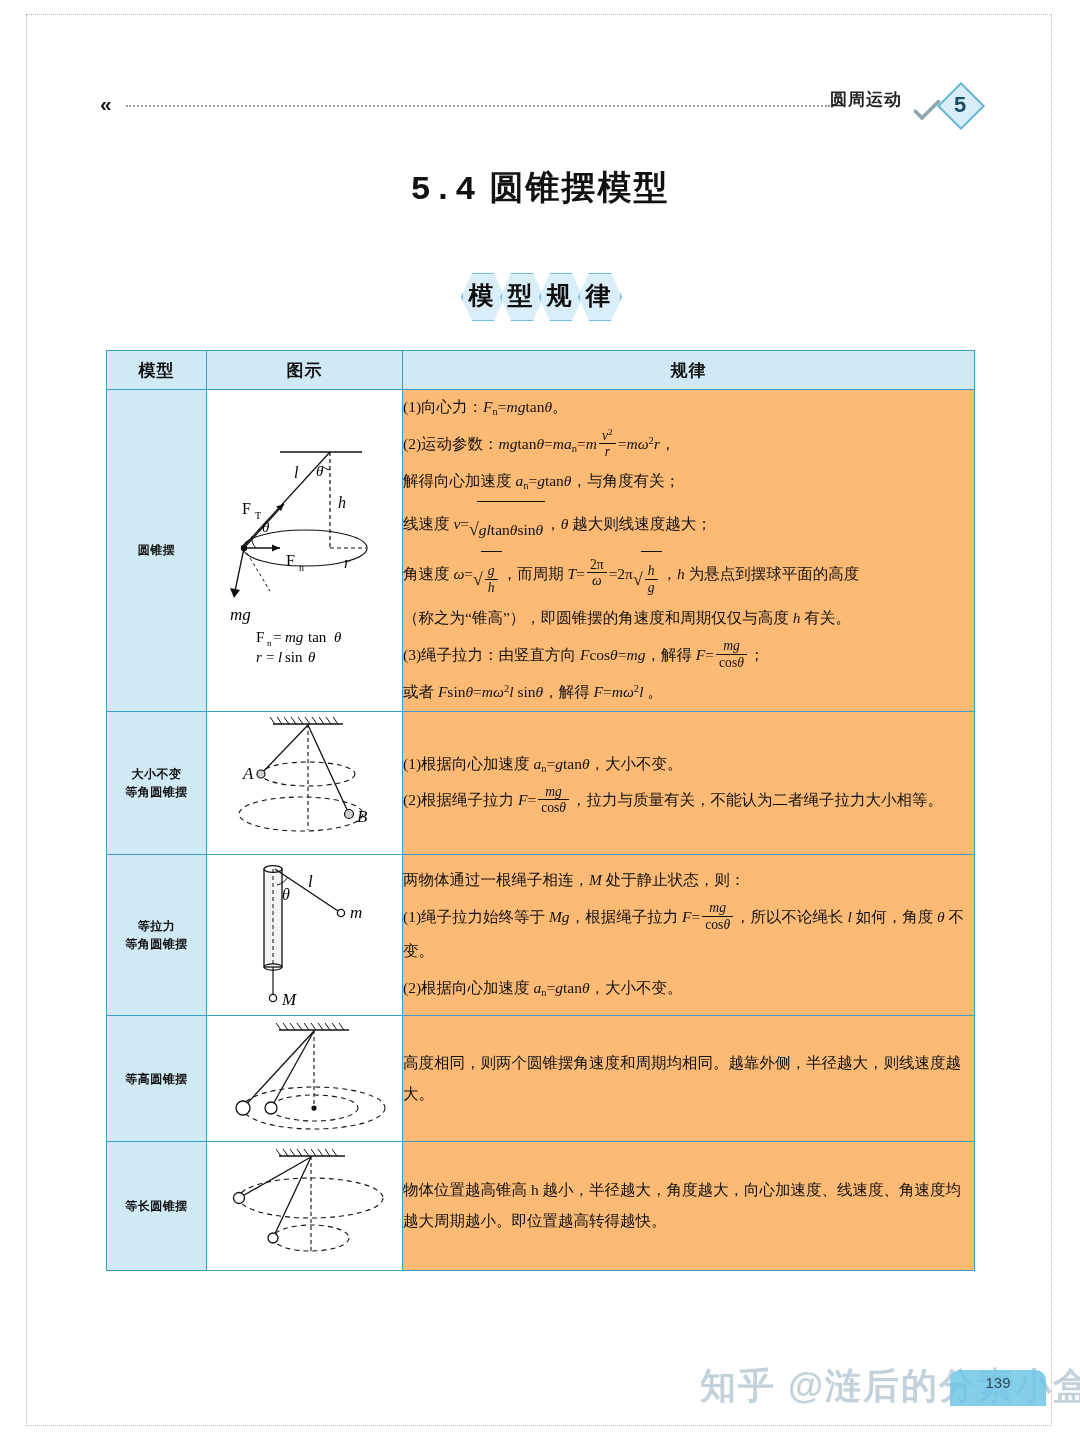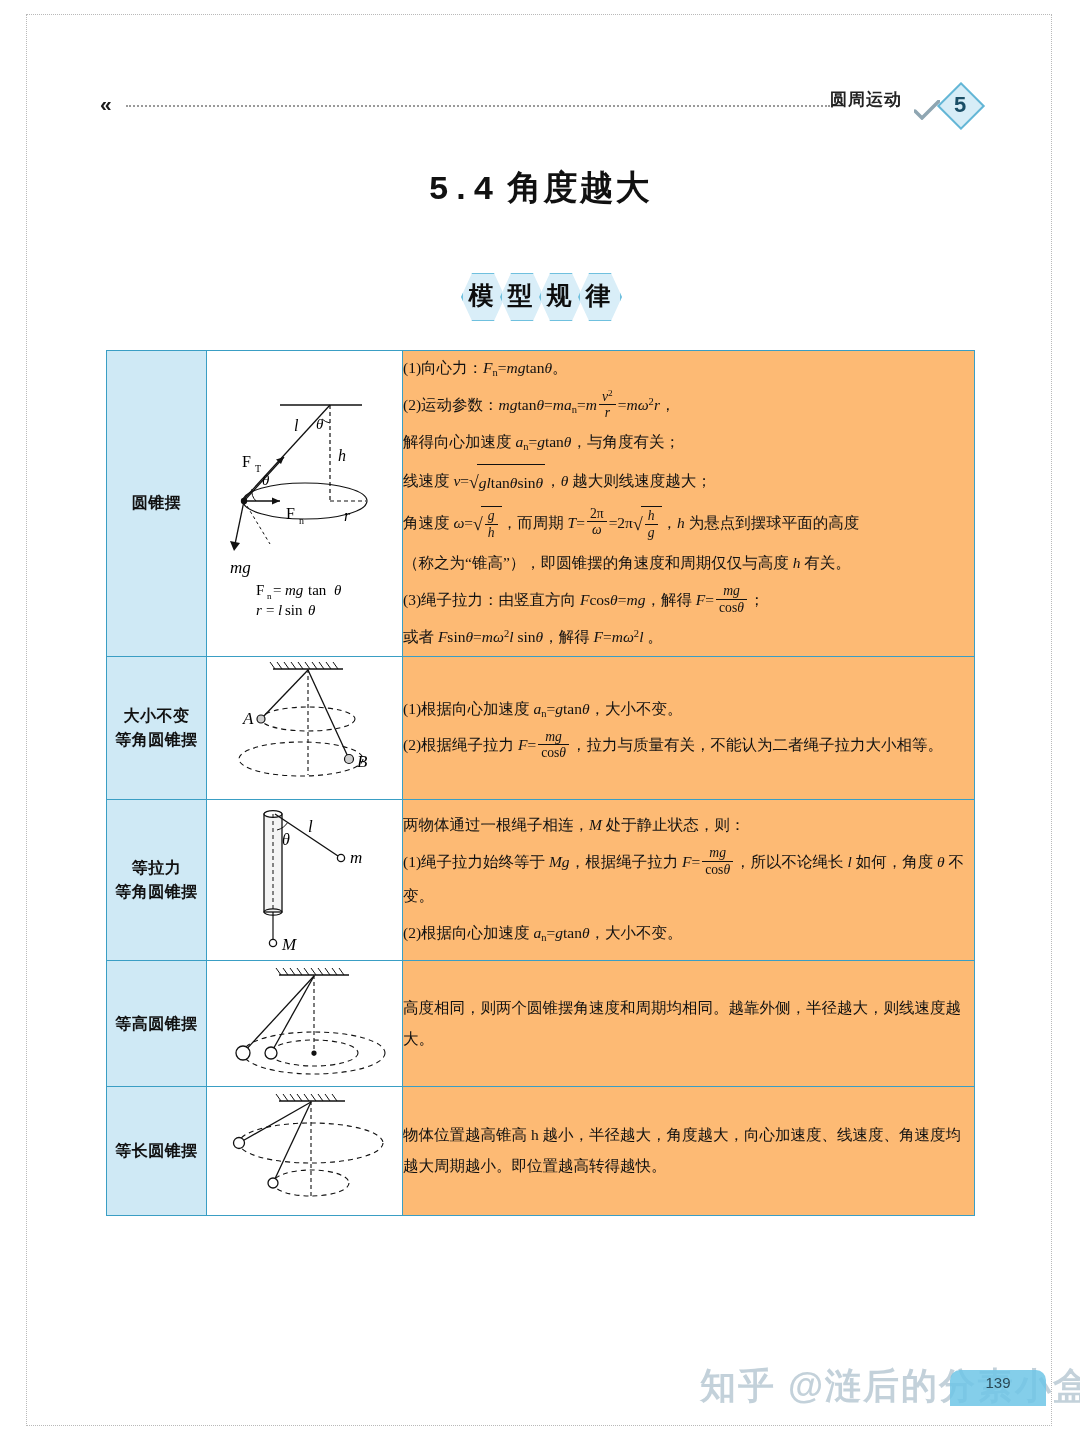--- a/index.html
+++ b/index.html
@@ -107,21 +107,21 @@
     font-size:17px;font-weight:bold;color:#111;
     letter-spacing:1px;
   }
   .col-model{width:100px;}
   .col-fig{width:196px;}
   .col-law{width:572px;}
   .model-cell{
     background:#cfe9f5;
     text-align:center;
     font-family:"Liberation Sans",sans-serif;
-    font-size:16px;font-weight:bold;color:#111;
+    font-size:12px;font-weight:bold;color:#111;
     line-height:1.55;
     letter-spacing:0.5px;
   }
   .fig-cell{background:#fff;text-align:center;padding:6px 0;}
   .law-cell{
     background:#fdba74;
     padding:12px 14px 12px 10px;
     font-family:"Liberation Serif",serif;
     font-size:15.5px;color:#111;
     line-height:2.25;
@@ -137,21 +137,21 @@
     display:inline-block;vertical-align:middle;
     text-align:center;font-size:0.88em;line-height:1.12;
     margin:0 2px;position:relative;top:-0.15em;
   }
   .frac .n{display:block;padding:0 3px;}
   .frac .d{display:block;padding:0 3px;border-top:1.2px solid #111;}
   .rad{display:inline-block;vertical-align:middle;white-space:nowrap;}
   .rad .sign{font-size:1.15em;}
   .rad .bar{
     display:inline-block;border-top:1.2px solid #111;
-    padding:1px 2px 0 2px;margin-left:-2px;
+    padding:11px 2px 0 2px;margin-left:-2px;
   }
   
   svg{display:block;margin:0 auto;}
   
   .wm{
     position:absolute;left:700px;top:1362px;
     font-family:"Liberation Sans",sans-serif;
     font-size:36px;font-weight:bold;
     color:#9fb6c4;opacity:.62;
     letter-spacing:2px;white-space:nowrap;
@@ -185,21 +185,21 @@
   <svg class="hdr-check" viewBox="0 0 26 20">
     <path d="M1 11 L8 18 L25 1" stroke="#8fa6b2" stroke-width="3.5" fill="none" stroke-linecap="round"></path>
   </svg>
   <span class="hdr-badge">
     <span class="dm"></span>
     <span class="num">5</span>
   </span>
 </div>
 
 <div class="sec-title">
-  <span class="num">5.4</span><span>角度越大</span>
+  <span class="num">5.4</span><span>圆锥摆模型</span>
 </div>
 
 <div class="hexrow">
   <span class="hex">
     <span class="shape"></span>
     <span class="ch">模</span>
   </span>
   <span class="hex">
     <span class="shape"></span>
     <span class="ch">型</span>
@@ -214,20 +214,25 @@
   </span>
 </div>
 
 <table class="tbl">
   <colgroup>
       <col class="col-model">
       <col class="col-fig">
       <col class="col-law">
     </colgroup>
   <tbody>
+      <tr>
+    <th class="th-cell">模型</th>
+    <th class="th-cell">图示</th>
+    <th class="th-cell">规律</th>
+  </tr>
 
   <tr>
     <td class="model-cell">圆锥摆</td>
     <td class="fig-cell">
       <svg width="186" height="230" viewBox="0 0 186 230">
 
         <line x1="68" y1="16" x2="150" y2="16" stroke="#111" stroke-width="1.4"></line>
 
         <line x1="118" y1="16" x2="32" y2="110" stroke="#111" stroke-width="1.3"></line>
 

